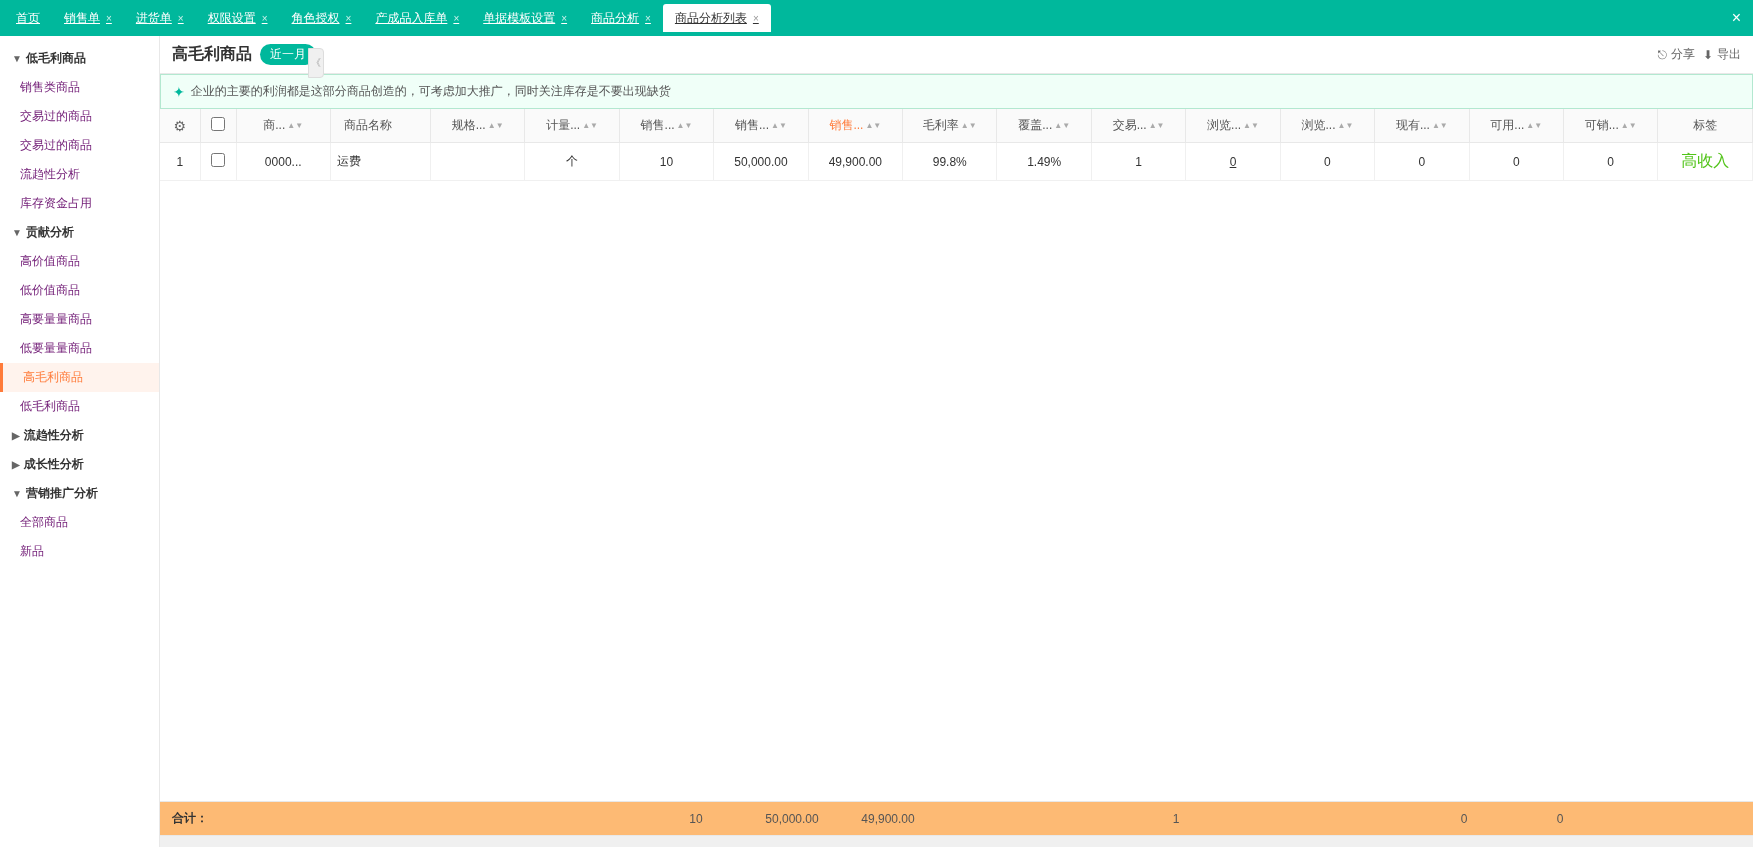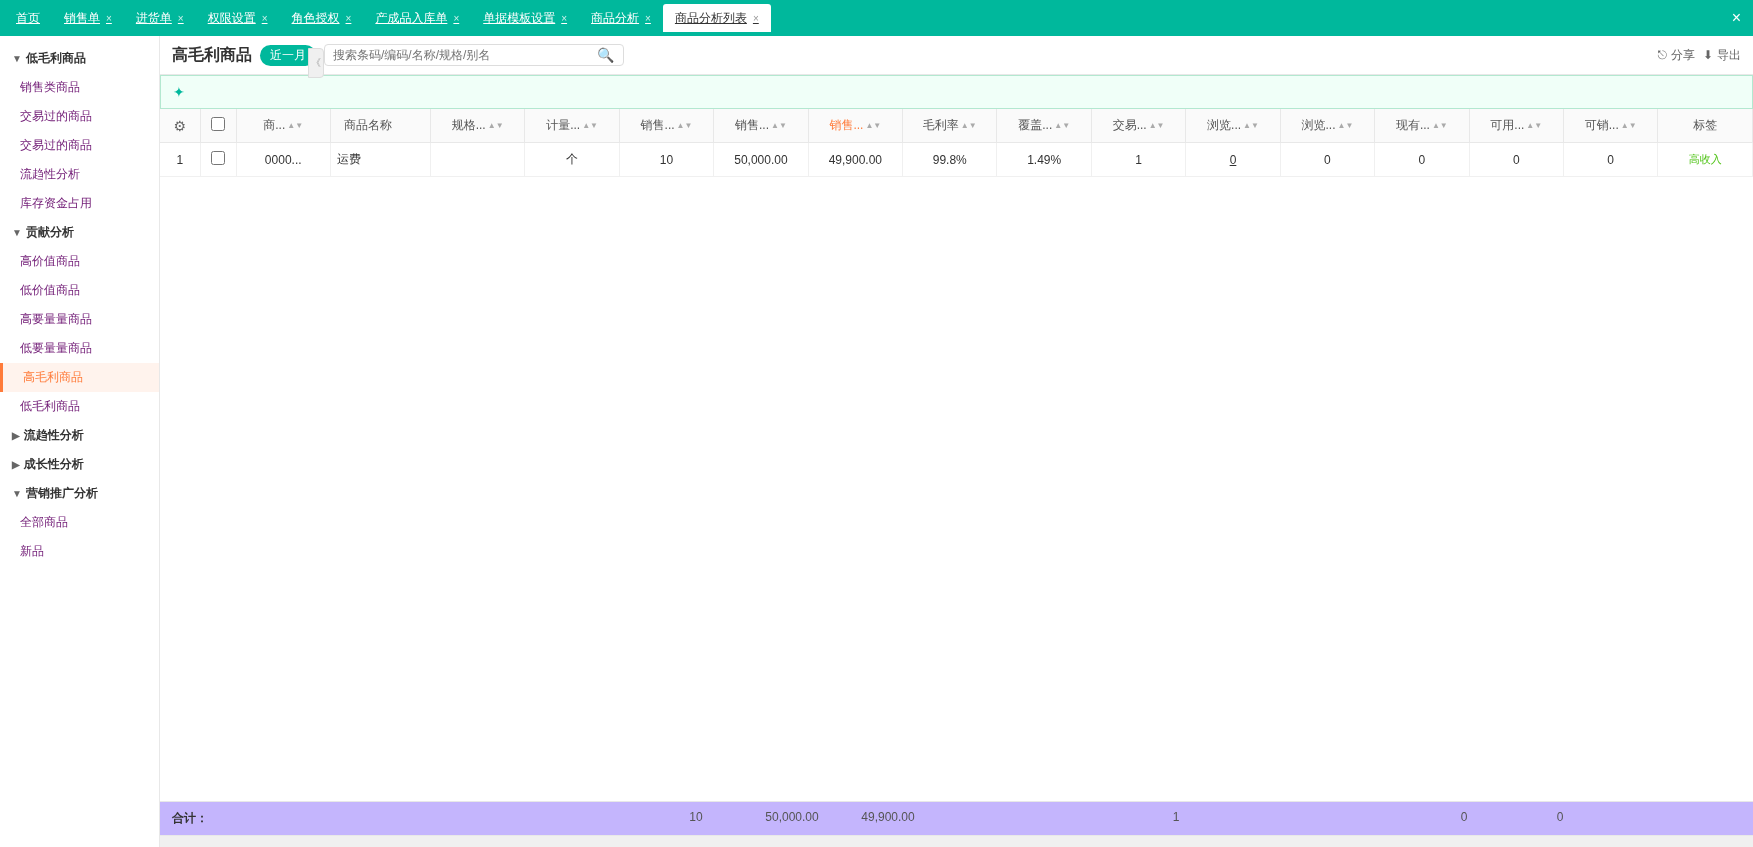--- a/index.html
+++ b/index.html
@@ -194,30 +194,30 @@
       border-right: 1px solid #f0f0f0;
       padding: 8px 6px;
       text-align: center;
       color: #333;
       white-space: nowrap;
       overflow: hidden;
       text-overflow: ellipsis;
     }
     .col-sort { display: inline-flex; align-items: center; gap: 2px; }
     .sort-icon { font-size: 8px; color: #aaa; display: flex; flex-direction: column; }
-    .tag-green { color: #52c41a; font-size: 11px; }
+    .tag-green { color: #52c41a; font-size: 16px; }
     .underline { text-decoration: underline; color: #333; cursor: pointer; }
 
     
     .table-footer {
-      background: #c4b5fd;
+      background: #fdba74;
       border-top: 1px solid #e8e8e8;
       padding: 8px 12px;
       display: flex;
-      align-items: flex-start;
+      align-items: center;
       gap: 16px;
       flex-shrink: 0;
       font-size: 12px;
       color: #555;
     }
     .footer-label { color: #333; font-weight: bold; }
     .footer-cell {
       padding: 0 6px;
       min-width: 80px;
       text-align: center;
@@ -347,38 +347,35 @@
     </div>
   </div>
 
   <div class="content-area">
 
     <div class="collapse-btn">《</div>
 
     <div class="content-header">
       <span class="page-title">高毛利商品</span>
       <button class="filter-btn">近一月</button>
-      <div class="search-box">
-        <input type="text" placeholder="搜索条码/编码/名称/规格/别名" style="">
-        <span class="search-icon">🔍</span>
-      </div>
       <div class="header-actions">
         <button class="action-btn">
           <span>⎋</span>
           <span>分享</span>
         </button>
         <button class="action-btn">
           <span>⬇</span>
           <span>导出</span>
         </button>
       </div>
     </div>
 
     <div class="tip-banner">
       <span class="tip-icon">✦</span>
+      <span>企业的主要的利润都是这部分商品创造的，可考虑加大推广，同时关注库存是不要出现缺货</span>
     </div>
 
     <div class="table-container">
       <table>
         <thead>
           <tr>
             <th>
               <span class="settings-icon">⚙</span>
             </th>
             <th>

